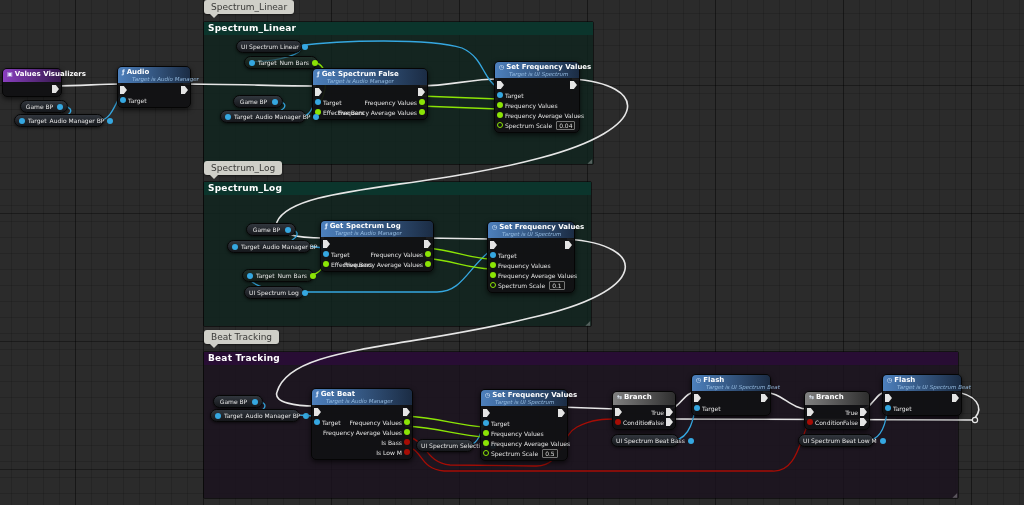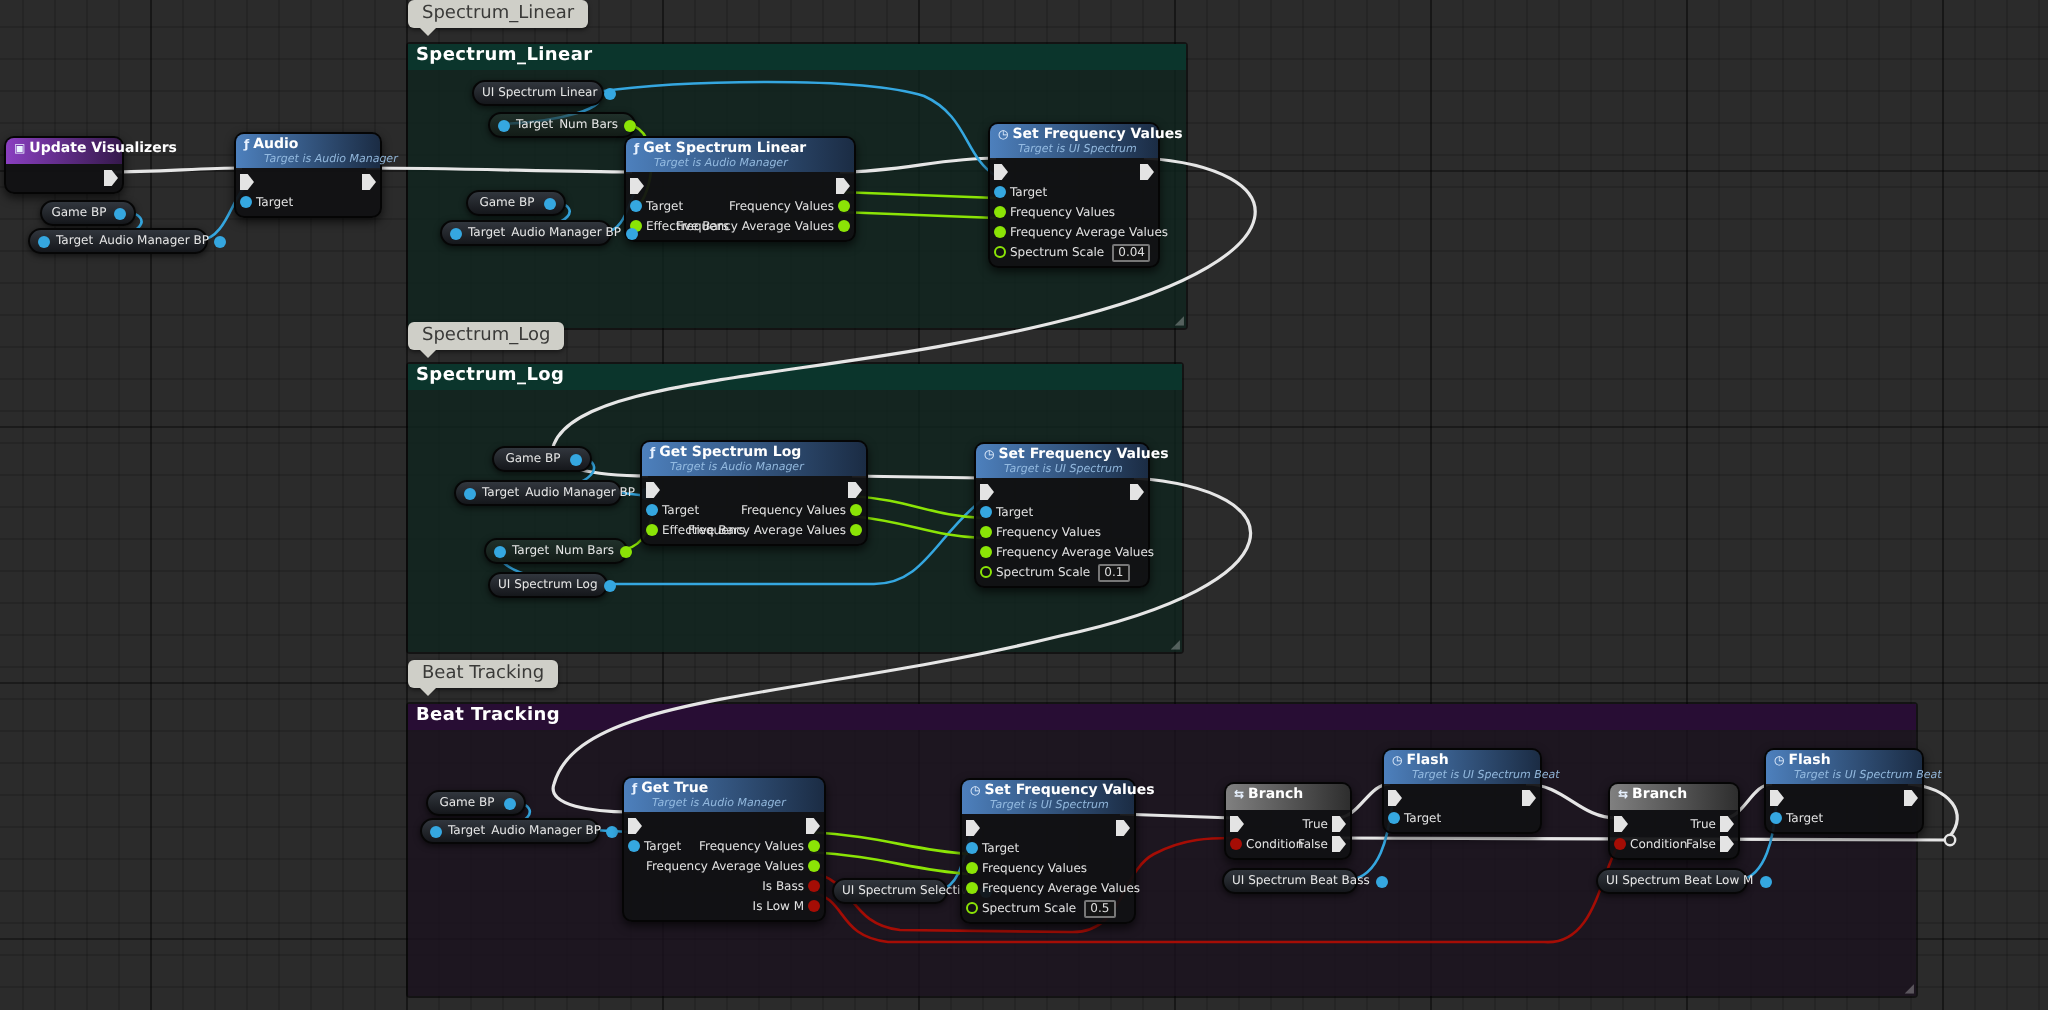--- a/index.html
+++ b/index.html
@@ -98,21 +98,21 @@
       <path d="M426,248 C455,250 466,258 491,259" fill="none" stroke="#8be406" stroke-width="1.3"></path>
       <path d="M426,258 C455,261 466,268 491,269" fill="none" stroke="#8be406" stroke-width="1.3"></path>
       <path d="M405,416 C440,418 456,425 484,427" fill="none" stroke="#8be406" stroke-width="1.3"></path>
       <path d="M405,426 C440,428 456,435 484,437" fill="none" stroke="#8be406" stroke-width="1.3"></path>
       <path d="M405,436 C428,440 424,462 450,465 L535,466 C562,467 560,436 577,427 C592,419 606,419 616,419" fill="none" stroke="#a50d05" stroke-width="1.3"></path>
       <path d="M405,446 C424,449 418,468 444,471 L772,471 C798,473 800,436 810,421" fill="none" stroke="#a50d05" stroke-width="1.3"></path>
       <circle cx="975" cy="420" r="2.6" fill="#2b2b2b" stroke="#e6e6e6" stroke-width="1.2"></circle>
     </svg>
     <div class="node" style="left: 2px; top: 68px; width: 58px;">
       <div class="nhead h-event">
-        <div class="ttl"><span class="icon">▣</span><span>Update Visualizers</span></div>
+        <div class="ttl"><span class="icon">▣</span><span>Values Visualizers</span></div>
       </div>
       <div class="nbody">
         <div class="prow">
           <div class="pgrp right">
             <div class="pin-exec"></div>
           </div>
         </div>
       </div>
     </div>
     <div class="pill" style="left: 20px; top: 100px; width: 48px;">
@@ -152,21 +152,21 @@
       <div class="pin-dot" style="background: rgb(53, 167, 224); flex: 0 0 auto;"></div>
     </div>
     <div class="pill green" style="left: 244px; top: 56px; width: 74px;">
       <div class="pin-dot" style="background: rgb(53, 167, 224); flex: 0 0 auto;"></div>
       <span class="inlab">Target</span>
       <span class="plabel">Num Bars</span>
       <div class="pin-dot" style="background: rgb(139, 228, 6); flex: 0 0 auto;"></div>
     </div>
     <div class="node" style="left: 312px; top: 68px; width: 114px;">
       <div class="nhead h-fn">
-        <div class="ttl"><span class="icon">ƒ</span><span>Get Spectrum Linear</span></div>
+        <div class="ttl"><span class="icon">ƒ</span><span>Get Spectrum False</span></div>
         <div class="sub">Target is Audio Manager</div>
       </div>
       <div class="nbody">
         <div class="prow">
           <div class="pgrp left">
             <div class="pin-exec"></div>
           </div>
           <div class="pgrp right">
             <div class="pin-exec"></div>
           </div>
@@ -346,21 +346,21 @@
       <div class="pin-dot" style="background: rgb(53, 167, 224); flex: 0 0 auto;"></div>
     </div>
     <div class="pill" style="left: 210px; top: 409px; width: 90px;">
       <div class="pin-dot" style="background: rgb(53, 167, 224); flex: 0 0 auto;"></div>
       <span class="inlab">Target</span>
       <span class="plabel">Audio Manager BP</span>
       <div class="pin-dot" style="background: rgb(53, 167, 224); flex: 0 0 auto;"></div>
     </div>
     <div class="node" style="left: 311px; top: 388px; width: 100px;">
       <div class="nhead h-fn">
-        <div class="ttl"><span class="icon">ƒ</span><span>Get True</span></div>
+        <div class="ttl"><span class="icon">ƒ</span><span>Get Beat</span></div>
         <div class="sub">Target is Audio Manager</div>
       </div>
       <div class="nbody">
         <div class="prow">
           <div class="pgrp left">
             <div class="pin-exec"></div>
           </div>
           <div class="pgrp right">
             <div class="pin-exec"></div>
           </div>

